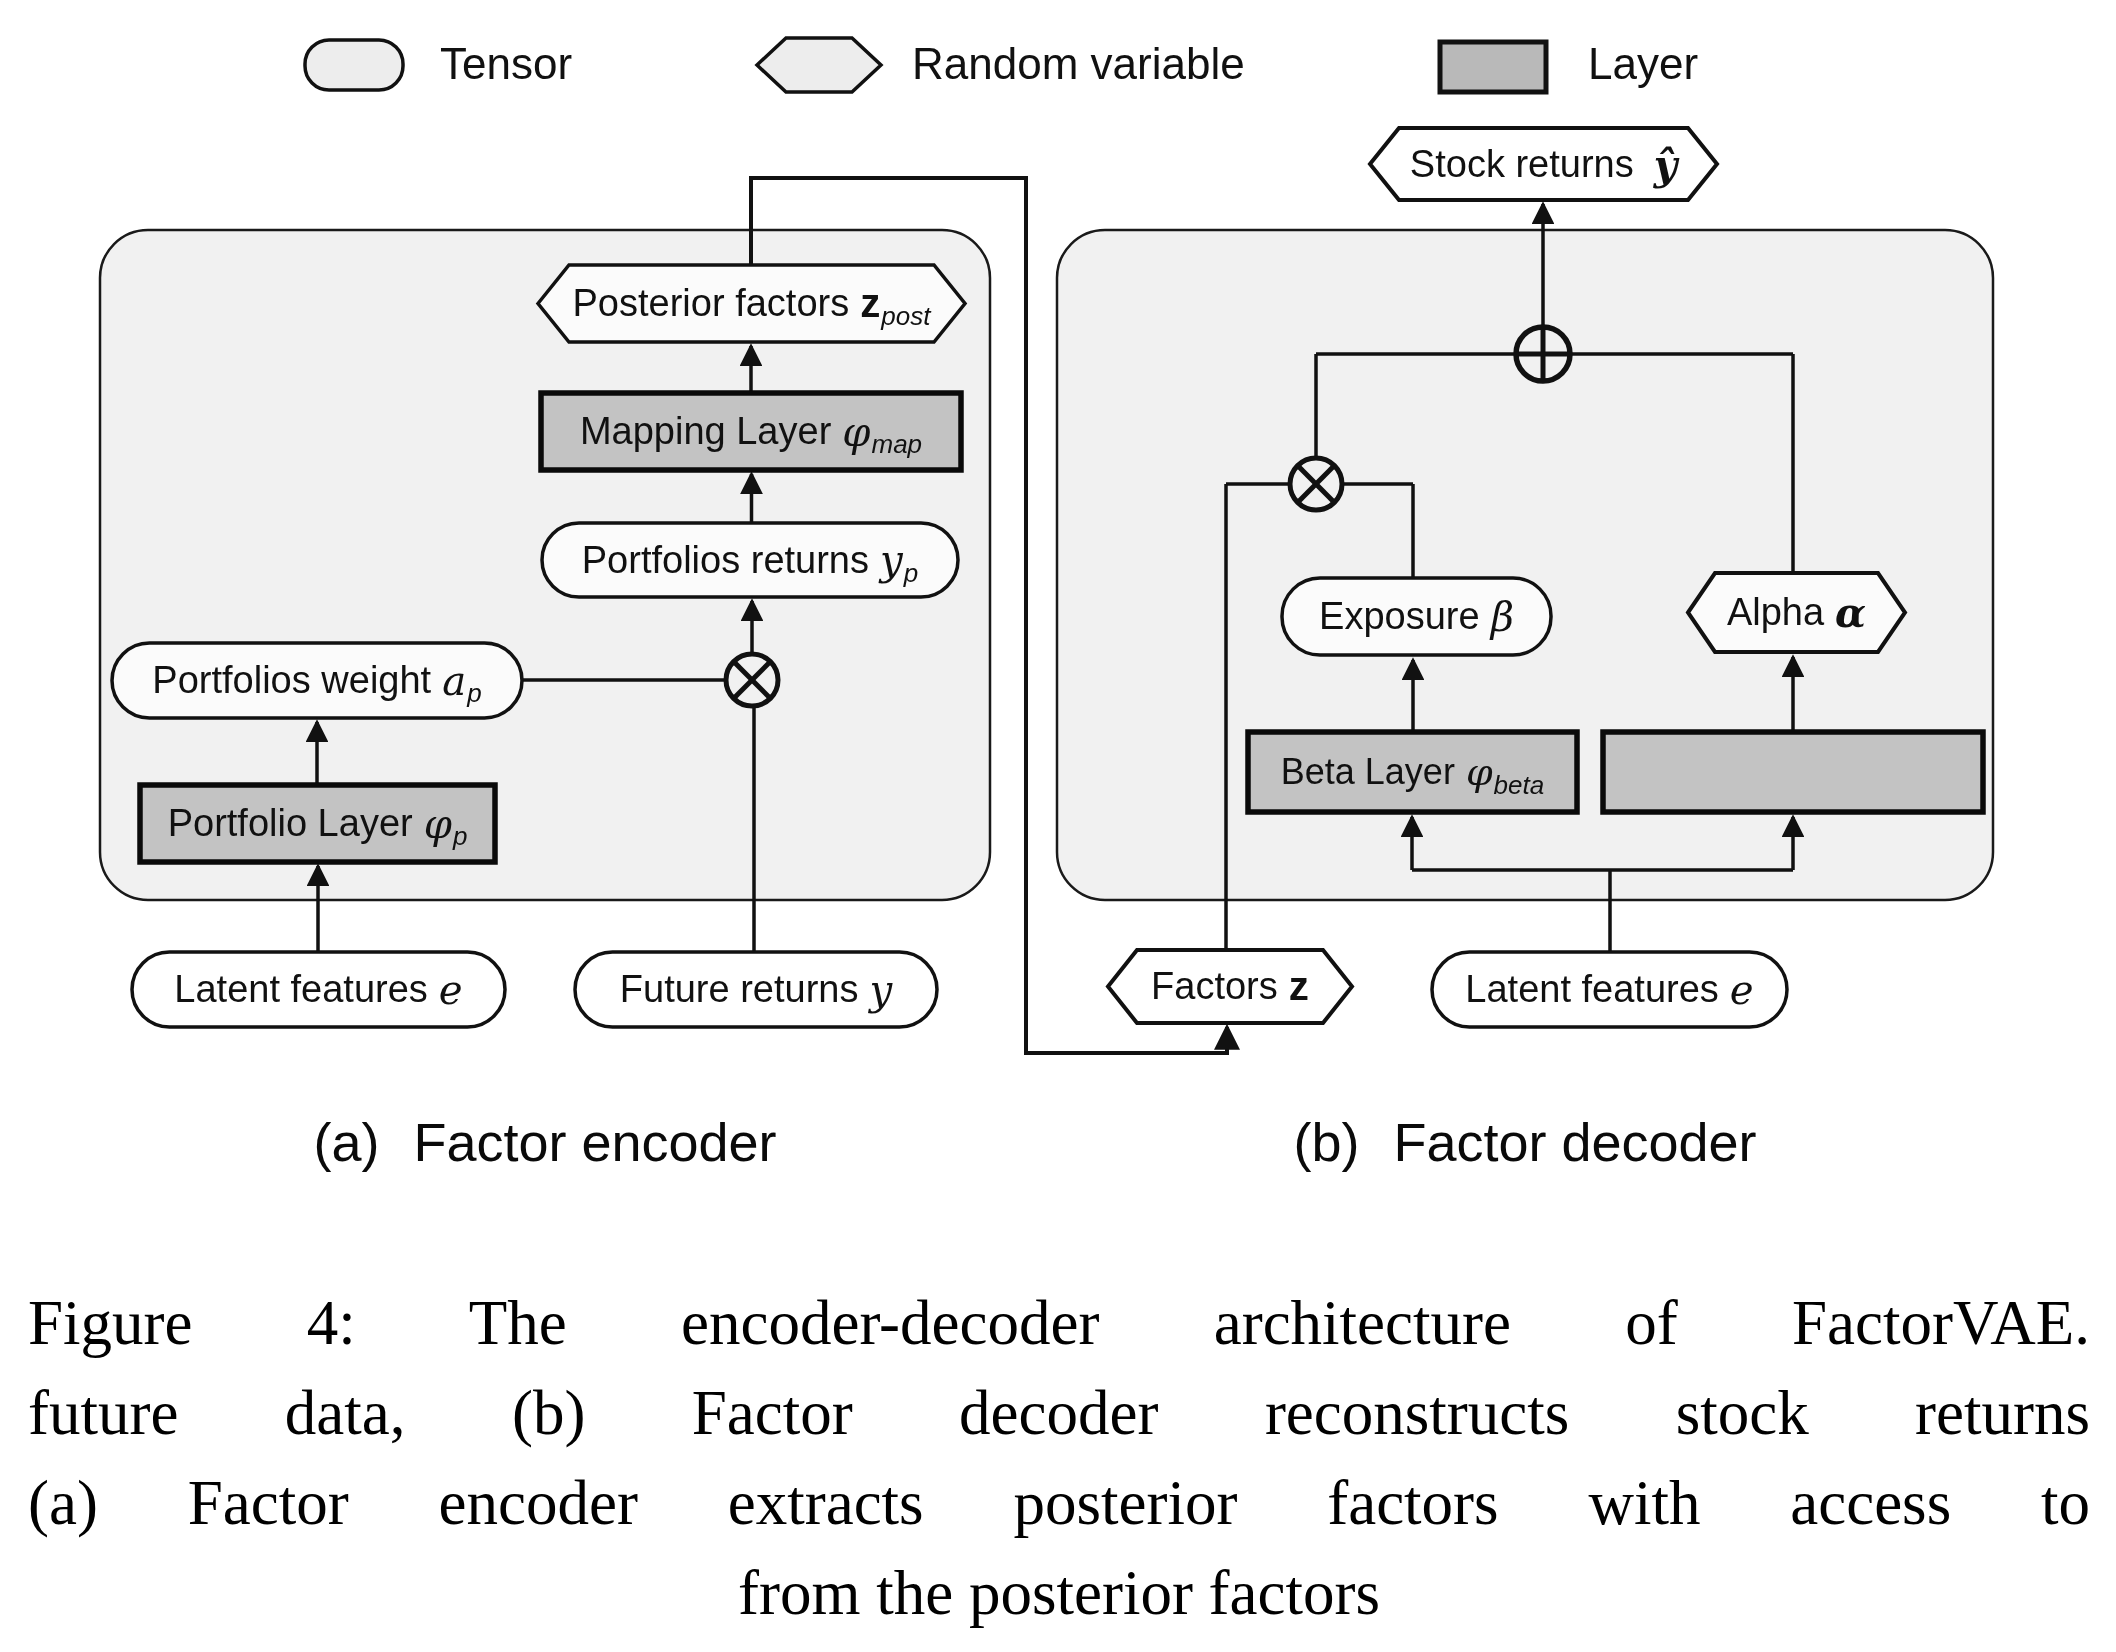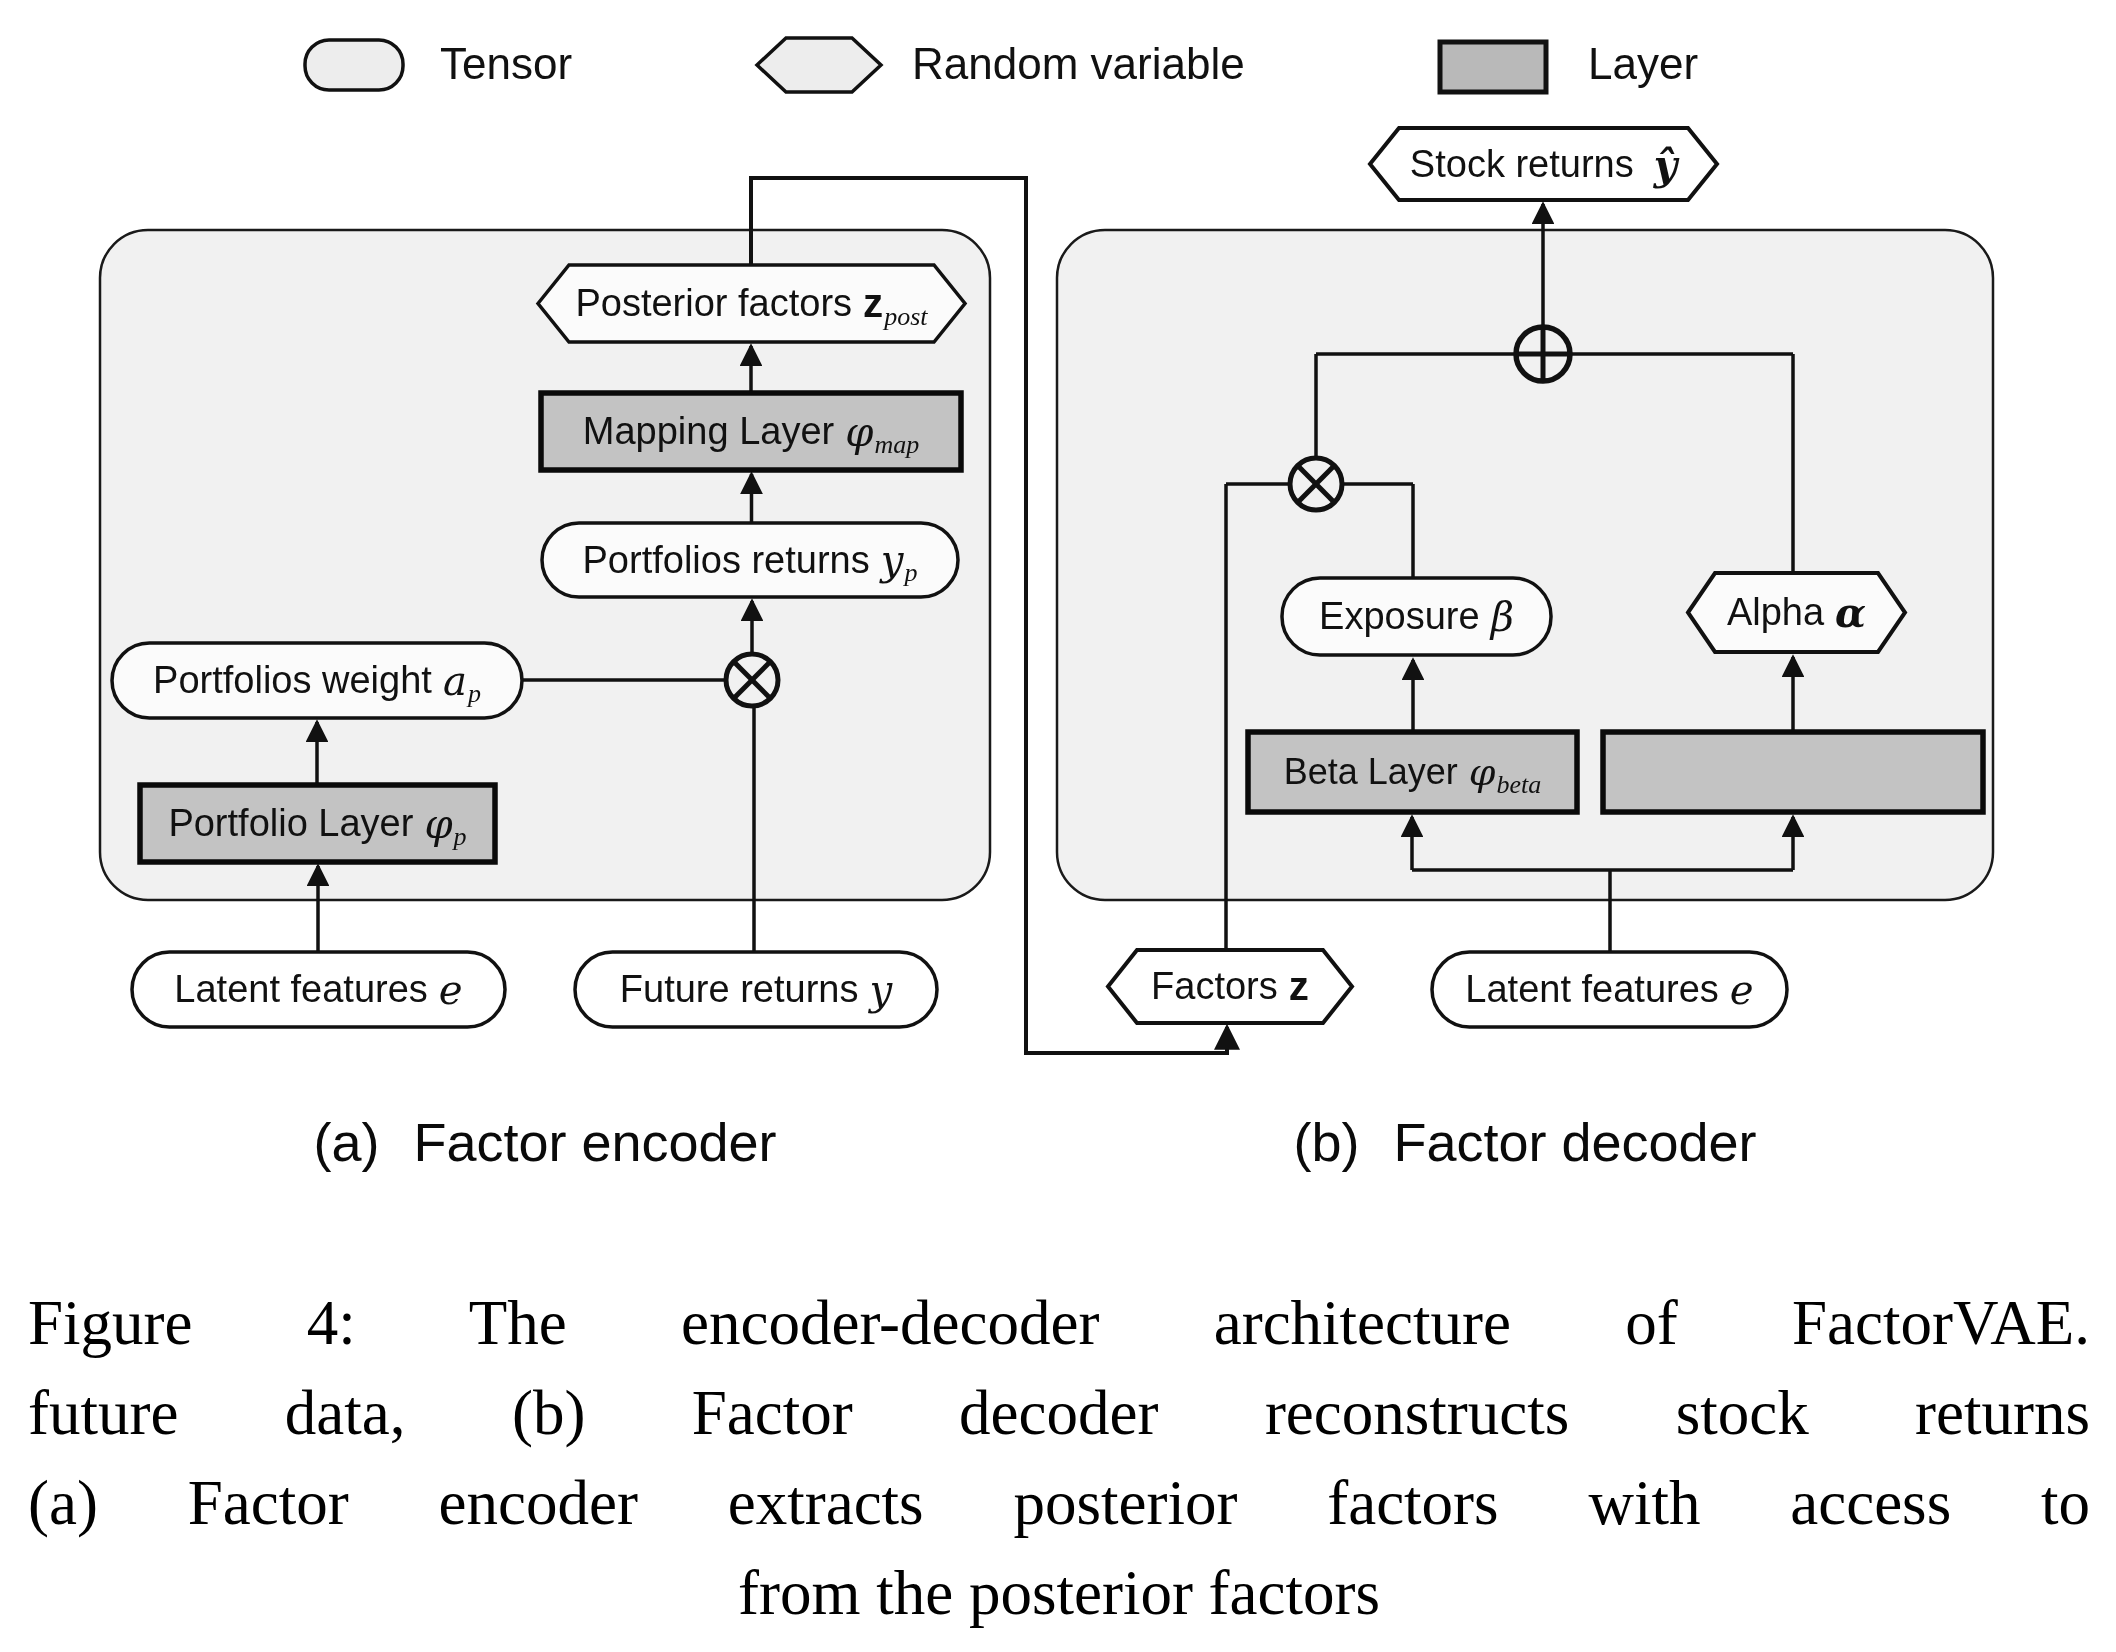--- a/index.html
+++ b/index.html
@@ -5,21 +5,21 @@
   html,body{margin:0;padding:0;background:#ffffff;}
   #stage{position:relative;width:2116px;height:1652px;background:#ffffff;overflow:hidden;
          font-family:"Liberation Sans",sans-serif;color:#111;border-radius:9px;}
   #diagram-svg{position:absolute;left:0;top:0;}
   .lbl{position:absolute;display:flex;align-items:center;justify-content:center;
        font-size:38px;color:#111;white-space:nowrap;}
   .leglbl{position:absolute;display:flex;align-items:center;font-size:44px;color:#111;white-space:nowrap;}
   .v{font-family:"DejaVu Serif","Liberation Serif",serif;font-style:italic;margin-left:11px;font-size:1.06em;}
   .v.boldital{font-weight:bold;}
   .v.upright{font-style:normal;font-weight:bold;font-family:"Liberation Sans",sans-serif;}
-  .sub{font-family:Liberation Serif, serif;font-style:italic;
+  .sub{font-family:Liberation Sans, sans-serif;font-style:italic;
        font-size:26px;position:relative;top:13px;margin-left:1px;}
   .panel-caption{position:absolute;display:flex;align-items:center;justify-content:center;
        font-size:54px;color:#0a0a0a;}
   .panel-caption .pfx{margin-right:34px;}
   #figure-caption{position:absolute;left:28px;top:1278px;width:2062px;
        font-family:"Liberation Serif","DejaVu Serif",serif;font-size:63px;color:#000;}
   .capline{height:90px;line-height:90px;overflow:hidden;text-align:justify;}
   .capline::after{content:"";display:inline-block;width:100%;height:0;}
   .capline.last{text-align:center;}
   .capline.last::after{content:none;}

